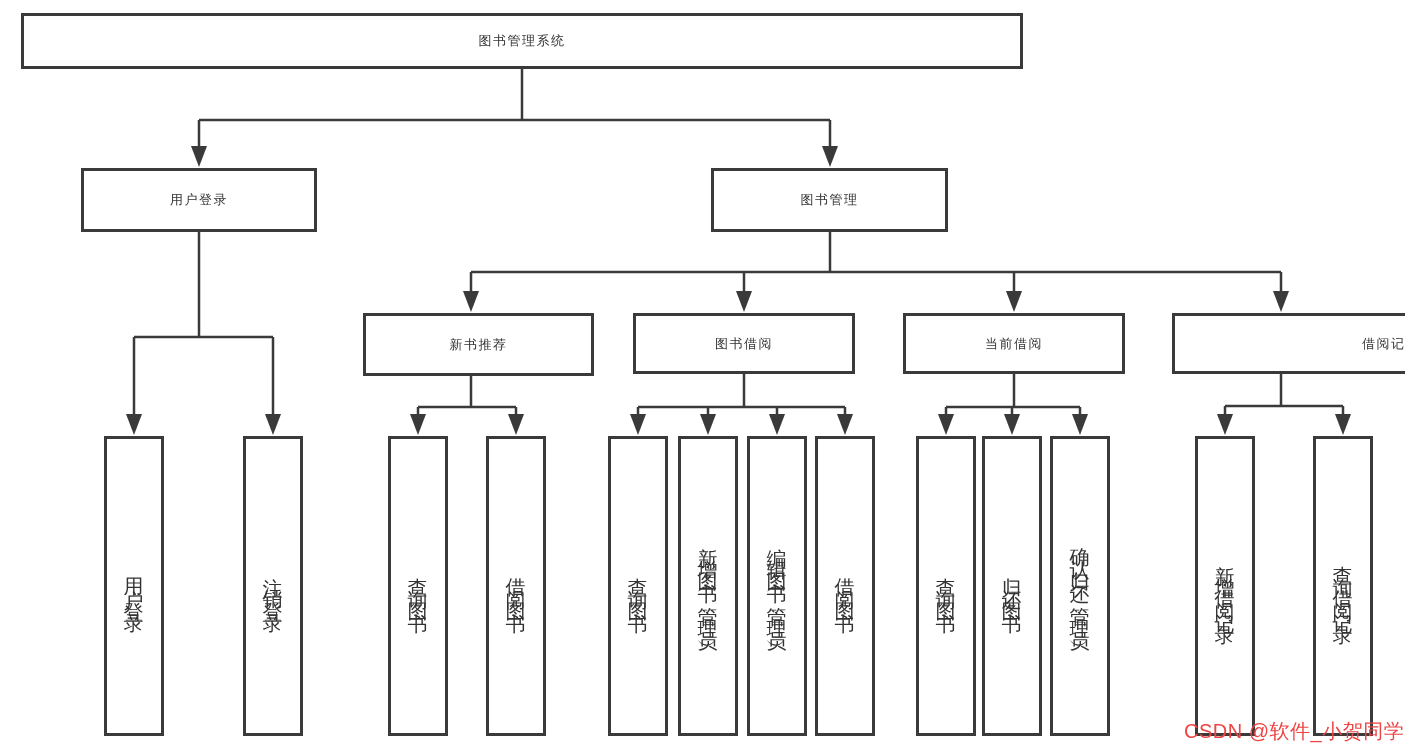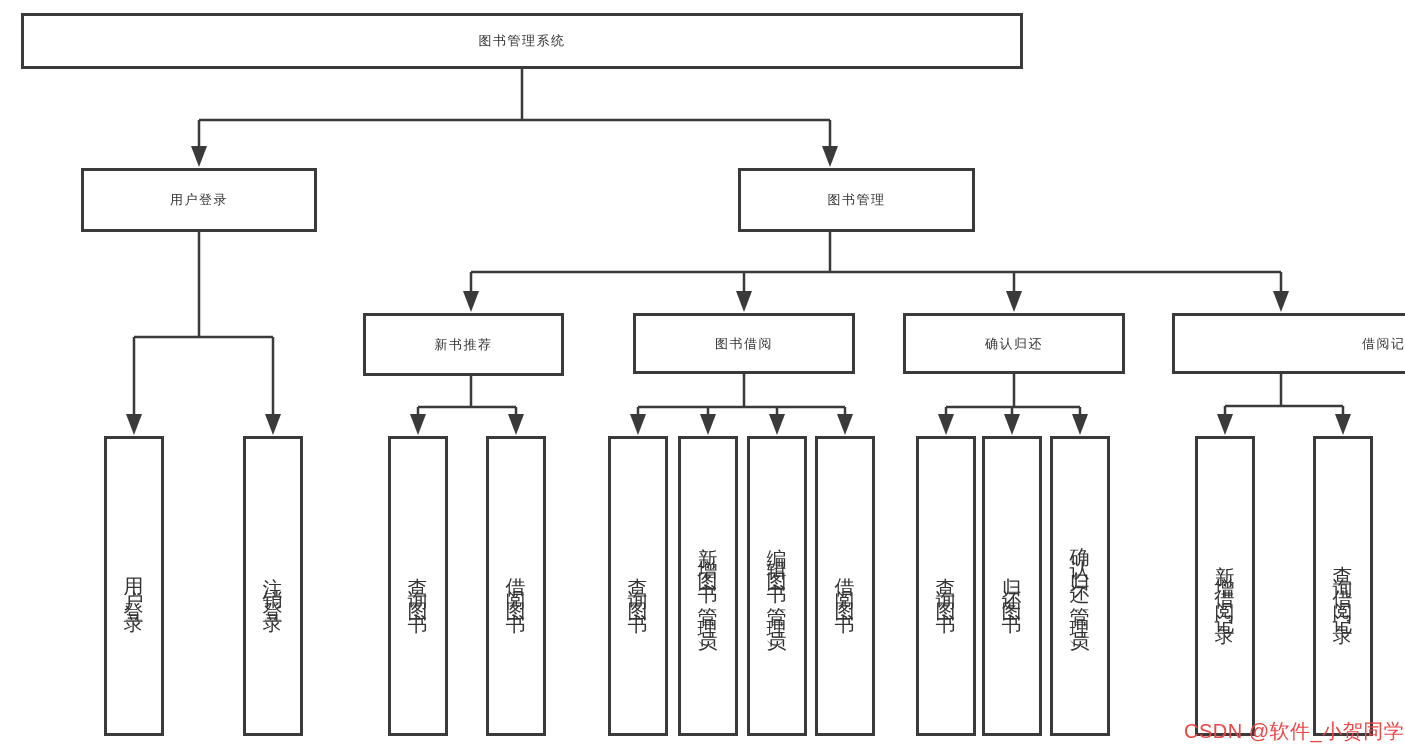--- a/index.html
+++ b/index.html
@@ -95,32 +95,32 @@
     </g>
   </svg>
 
   <div class="node h" style="left:21px; top:13px; width:1002px; height:56px;">
     <span class="label">图书管理系统</span>
   </div>
 
   <div class="node h" style="left:81px; top:168px; width:236px; height:64px;">
     <span class="label">用户登录</span>
   </div>
-  <div class="node h" style="left:711px; top:168px; width:237px; height:64px;margin-left:27px;">
+  <div class="node h" style="left:711px; top:168px; width:237px; height:64px;">
     <span class="label">图书管理</span>
   </div>
 
-  <div class="node h" style="left:363px; top:313px; width:201px; height:63px;align-items:center;">
+  <div class="node h" style="left:363px; top:313px; width:231px; height:63px;align-items:center;">
     <span class="label">新书推荐</span>
   </div>
   <div class="node h" style="left:633px; top:313px; width:222px; height:61px;font-family:Liberation Mono, monospace;">
     <span class="label">图书借阅</span>
   </div>
   <div class="node h" style="left:903px; top:313px; width:222px; height:61px;">
-    <span class="label">确认归还</span>
+    <span class="label">当前借阅</span>
   </div>
   <div class="node h" style="left:1172px; top:313px; width:251px; height:61px;justify-content:flex-end;">
     <span class="label">借阅记录</span>
   </div>
 
   <div class="node v" style="left:104px; top:436px; width:60px; height:300px;">
     <span class="label">用户登录</span>
   </div>
   <div class="node v" style="left:243px; top:436px; width:60px; height:300px;">
     <span class="label">注销登录</span>

